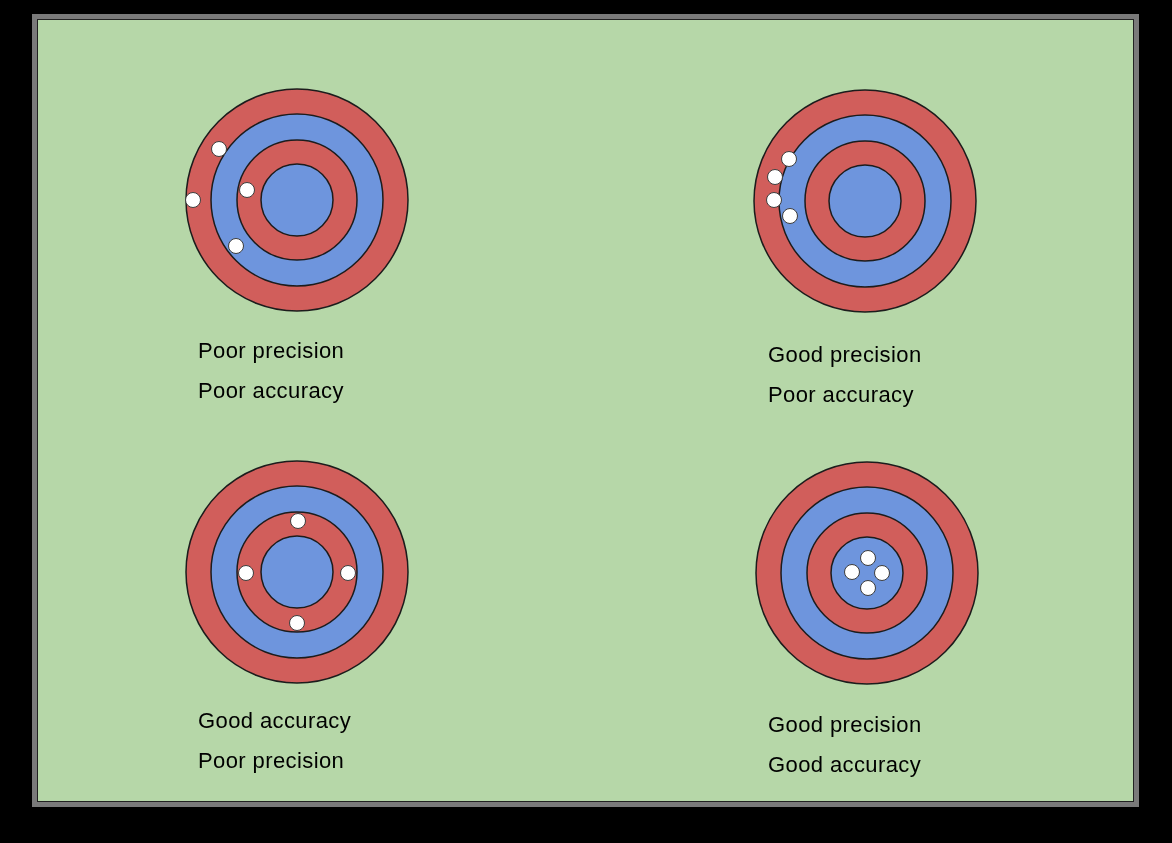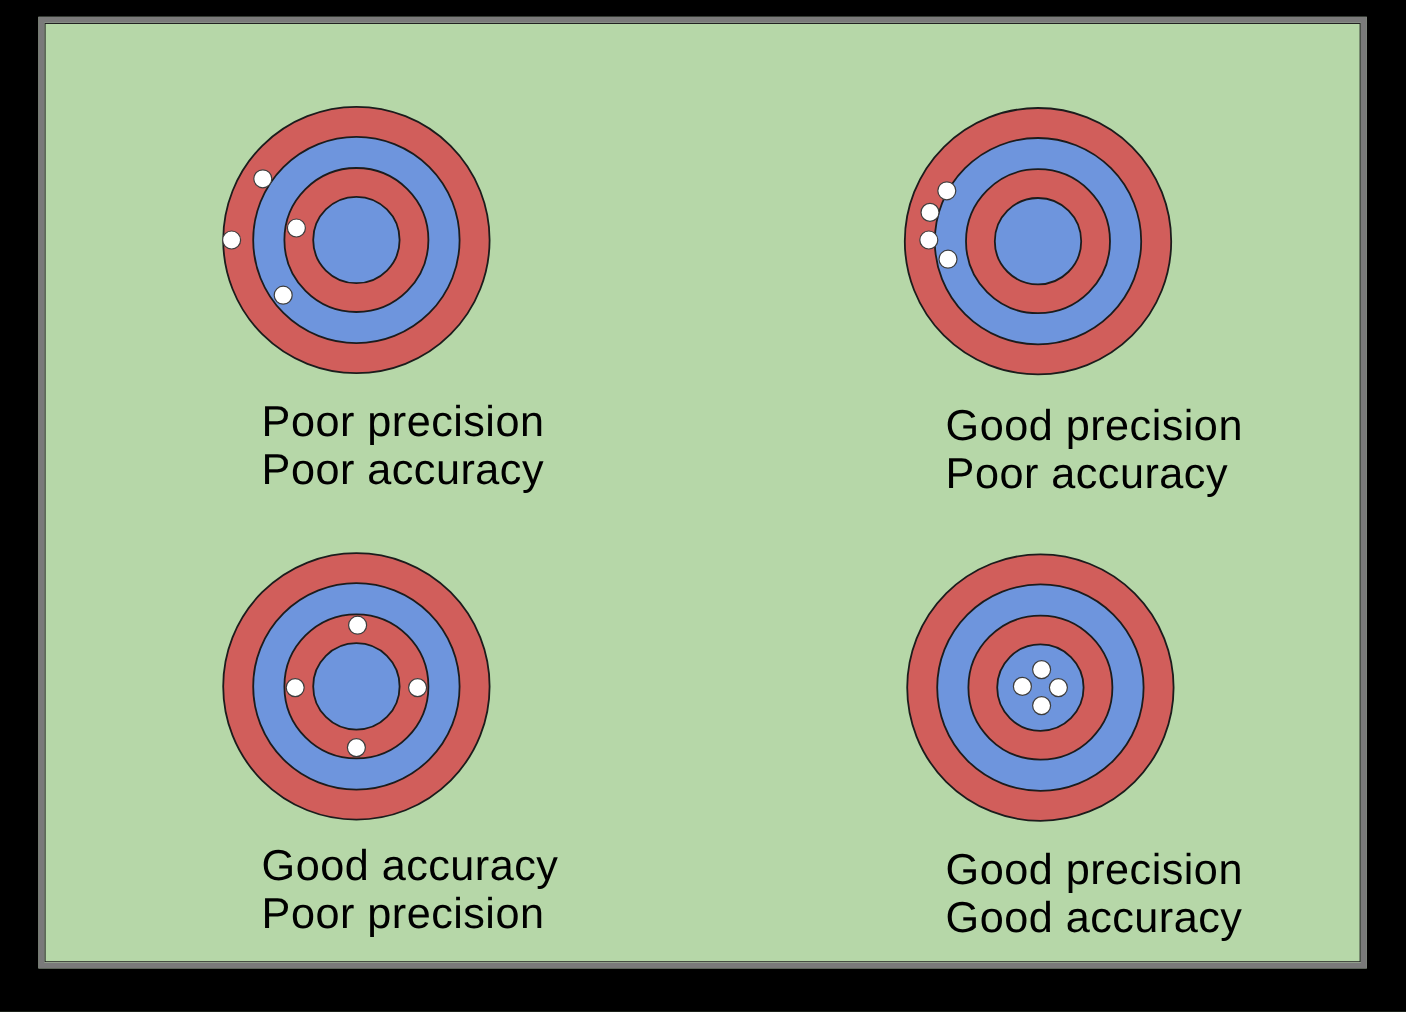--- a/index.html
+++ b/index.html
@@ -36,25 +36,24 @@
     position: absolute;
     left: 0;
     top: 0;
     width: 1172px;
     height: 843px;
     pointer-events: none;
   }
   .caption {
     position: absolute;
     color: var(--caption-color);
-    font-size: 36px;
+    font-size: 22px;
     line-height: 40px;
     letter-spacing: 0.4px;
     white-space: nowrap;
-    margin-left: 20px;
   }
   #caption-0 { left: 198px; top: 331px; }
   #caption-1 { left: 768px; top: 335px; }
   #caption-2 { left: 198px; top: 701px; }
   #caption-3 { left: 768px; top: 705px; }
 </style>
 </head>
 <body>
 
 <div id="canvas">

